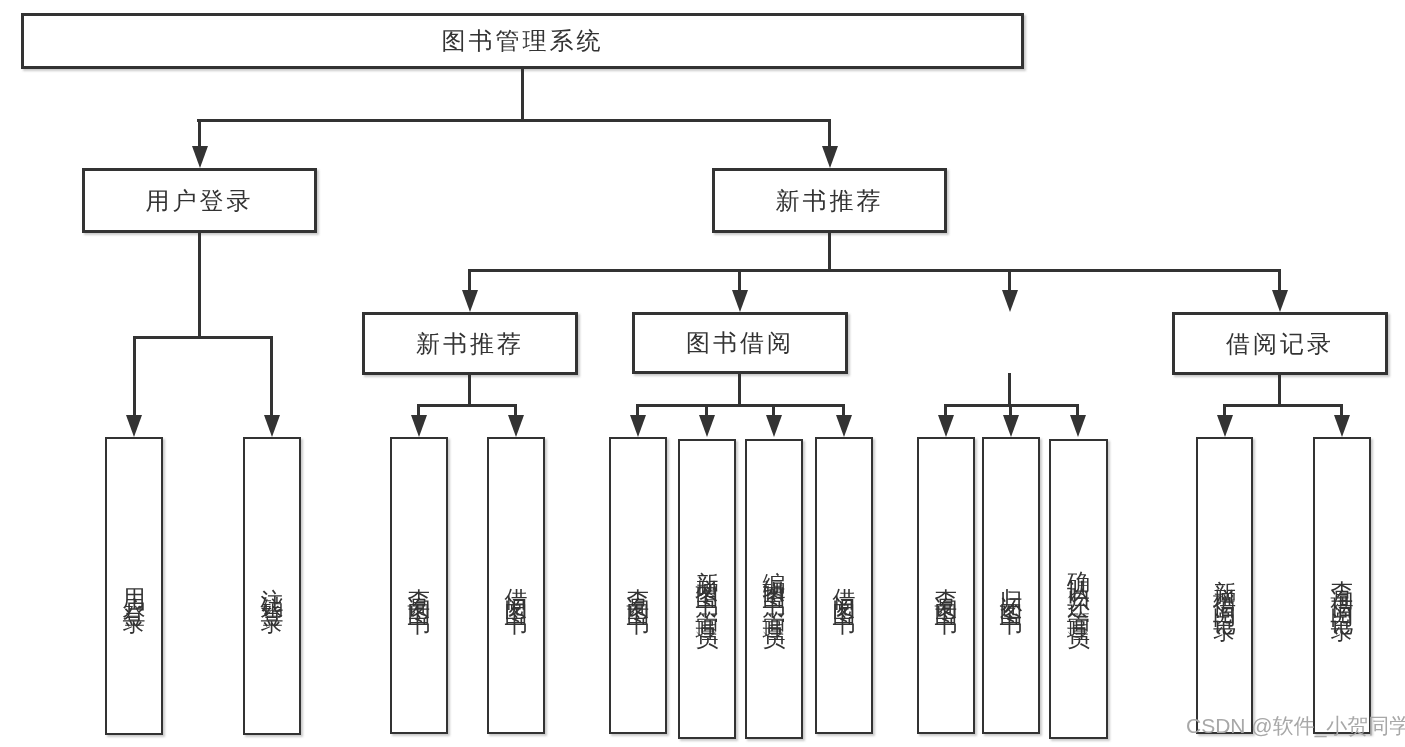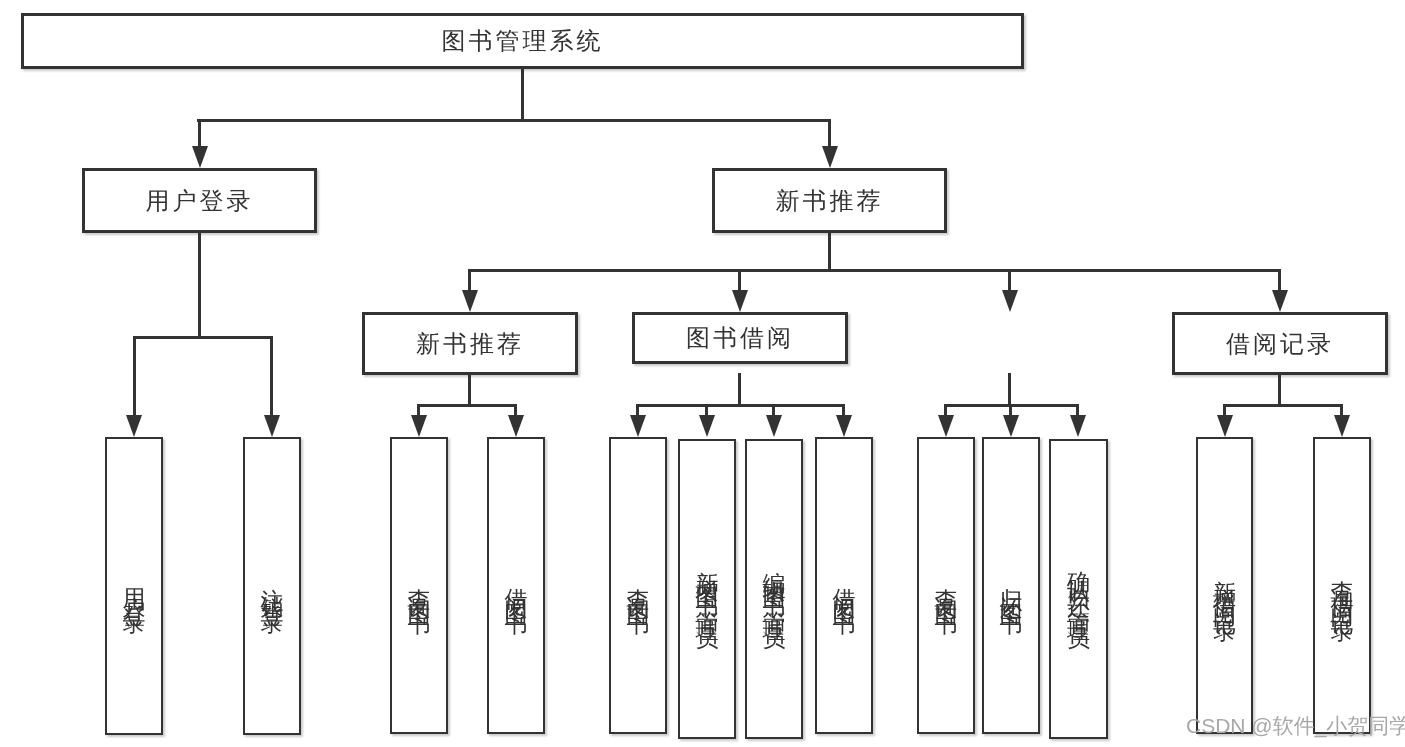--- a/index.html
+++ b/index.html
@@ -92,21 +92,21 @@
   <div class="vline" style="left:1008px;top:269px;height:23px"></div>
   <div class="vline" style="left:1278px;top:269px;height:23px"></div>
   <div class="arrow" style="left:462px;top:290px"></div>
   <div class="arrow" style="left:732px;top:290px"></div>
   <div class="arrow" style="left:1002px;top:290px"></div>
   <div class="arrow" style="left:1272px;top:290px"></div>
 
   <div class="box hbox" style="left:362px;top:312px;width:216px;height:63px">
     <span>新书推荐</span>
   </div>
-  <div class="box hbox" style="left:632px;top:312px;width:216px;height:52px">
+  <div class="box hbox" style="left:632px;top:312px;width:216px;height:62px">
     <span>图书借阅</span>
   </div>
   <div class="box hbox" style="left:1172px;top:312px;width:216px;height:63px">
     <span>借阅记录</span>
   </div>
 
   <div class="vline" style="left:468px;top:373px;height:33px"></div>
   <div class="hline" style="left:417px;top:404px;width:100px"></div>
   <div class="vline" style="left:417px;top:404px;height:12px"></div>
   <div class="vline" style="left:514px;top:404px;height:12px"></div>

